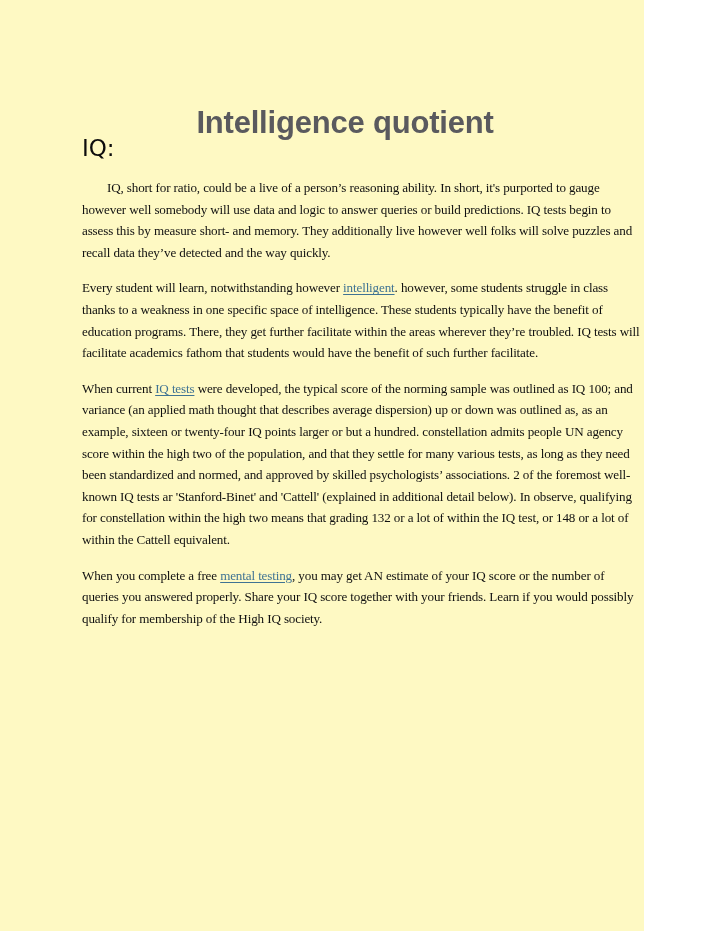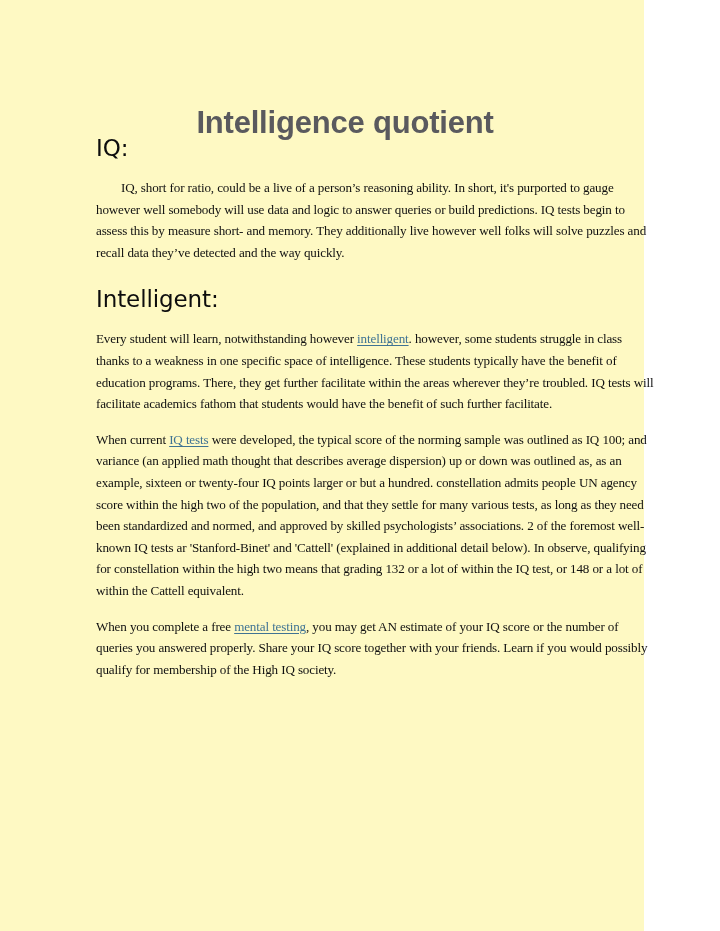--- a/index.html
+++ b/index.html
@@ -35,21 +35,21 @@
     font-weight: bold;
     font-size: 31px;
     line-height: 36px;
     color: #5a5a5e;
     letter-spacing: -0.2px;
   }
 
   
   .content {
     position: absolute;
-    left: 96px;
+    left: 82px;
     top: 133px;
     width: 558px;
   }
 
   h2.section-heading {
     margin: 0;
     padding: 0;
     font-family: "DejaVu Sans", "Liberation Sans", sans-serif;
     font-weight: normal;
     color: #0d0d0d;
@@ -105,21 +105,20 @@
 <div class="page">
 
   <h1 class="doc-title">Intelligence quotient</h1>
 
   <div class="content">
 
     <h2 class="section-heading h-iq">IQ:</h2>
 
     <p class="body-text indented">IQ, short for ratio, could be a live of a person’s reasoning ability. In short, it's purported to gauge however well somebody will use data and logic to answer queries or build predictions. IQ tests begin to assess this by measure short- and memory. They additionally live however well folks will solve puzzles and recall data they’ve detected and the way quickly.</p>
 
-    <h2 class="section-heading h-intelligent">Intelligent:</h2>
 
     <p class="body-text"><span>Every student will learn, notwithstanding however </span><a class="doc-link">intelligent</a><span>. however, some students struggle in class thanks to a weakness in one specific space of intelligence. These students typically have the benefit of education programs. There, they get further facilitate within the areas wherever they’re troubled. IQ tests will facilitate academics fathom that students would have the benefit of such further facilitate.</span></p>
 
 
     <p class="body-text"><span>When current </span><a class="doc-link">IQ tests</a><span> were developed, the typical score of the norming sample was outlined as IQ 100; and variance (an applied math thought that describes average dispersion) up or down was outlined as, as an example, sixteen or twenty-four IQ points larger or but a hundred. constellation admits people UN agency score within the high two of the population, and that they settle for many various tests, as long as they need been standardized and normed, and approved by skilled psychologists’ associations. 2 of the foremost well-known IQ tests ar 'Stanford-Binet' and 'Cattell' (explained in additional detail below). In observe, qualifying for constellation within the high two means that grading 132 or a lot of within the IQ test, or 148 or a lot of within the Cattell equivalent.</span></p>
 
     <p class="body-text"><span>When you complete a free </span><a class="doc-link">mental testing</a><span>, you may get AN estimate of your IQ score or the number of queries you answered properly. Share your IQ score together with your friends. Learn if you would possibly qualify for membership of the High IQ society.</span></p>
 
   </div>
 </div>

